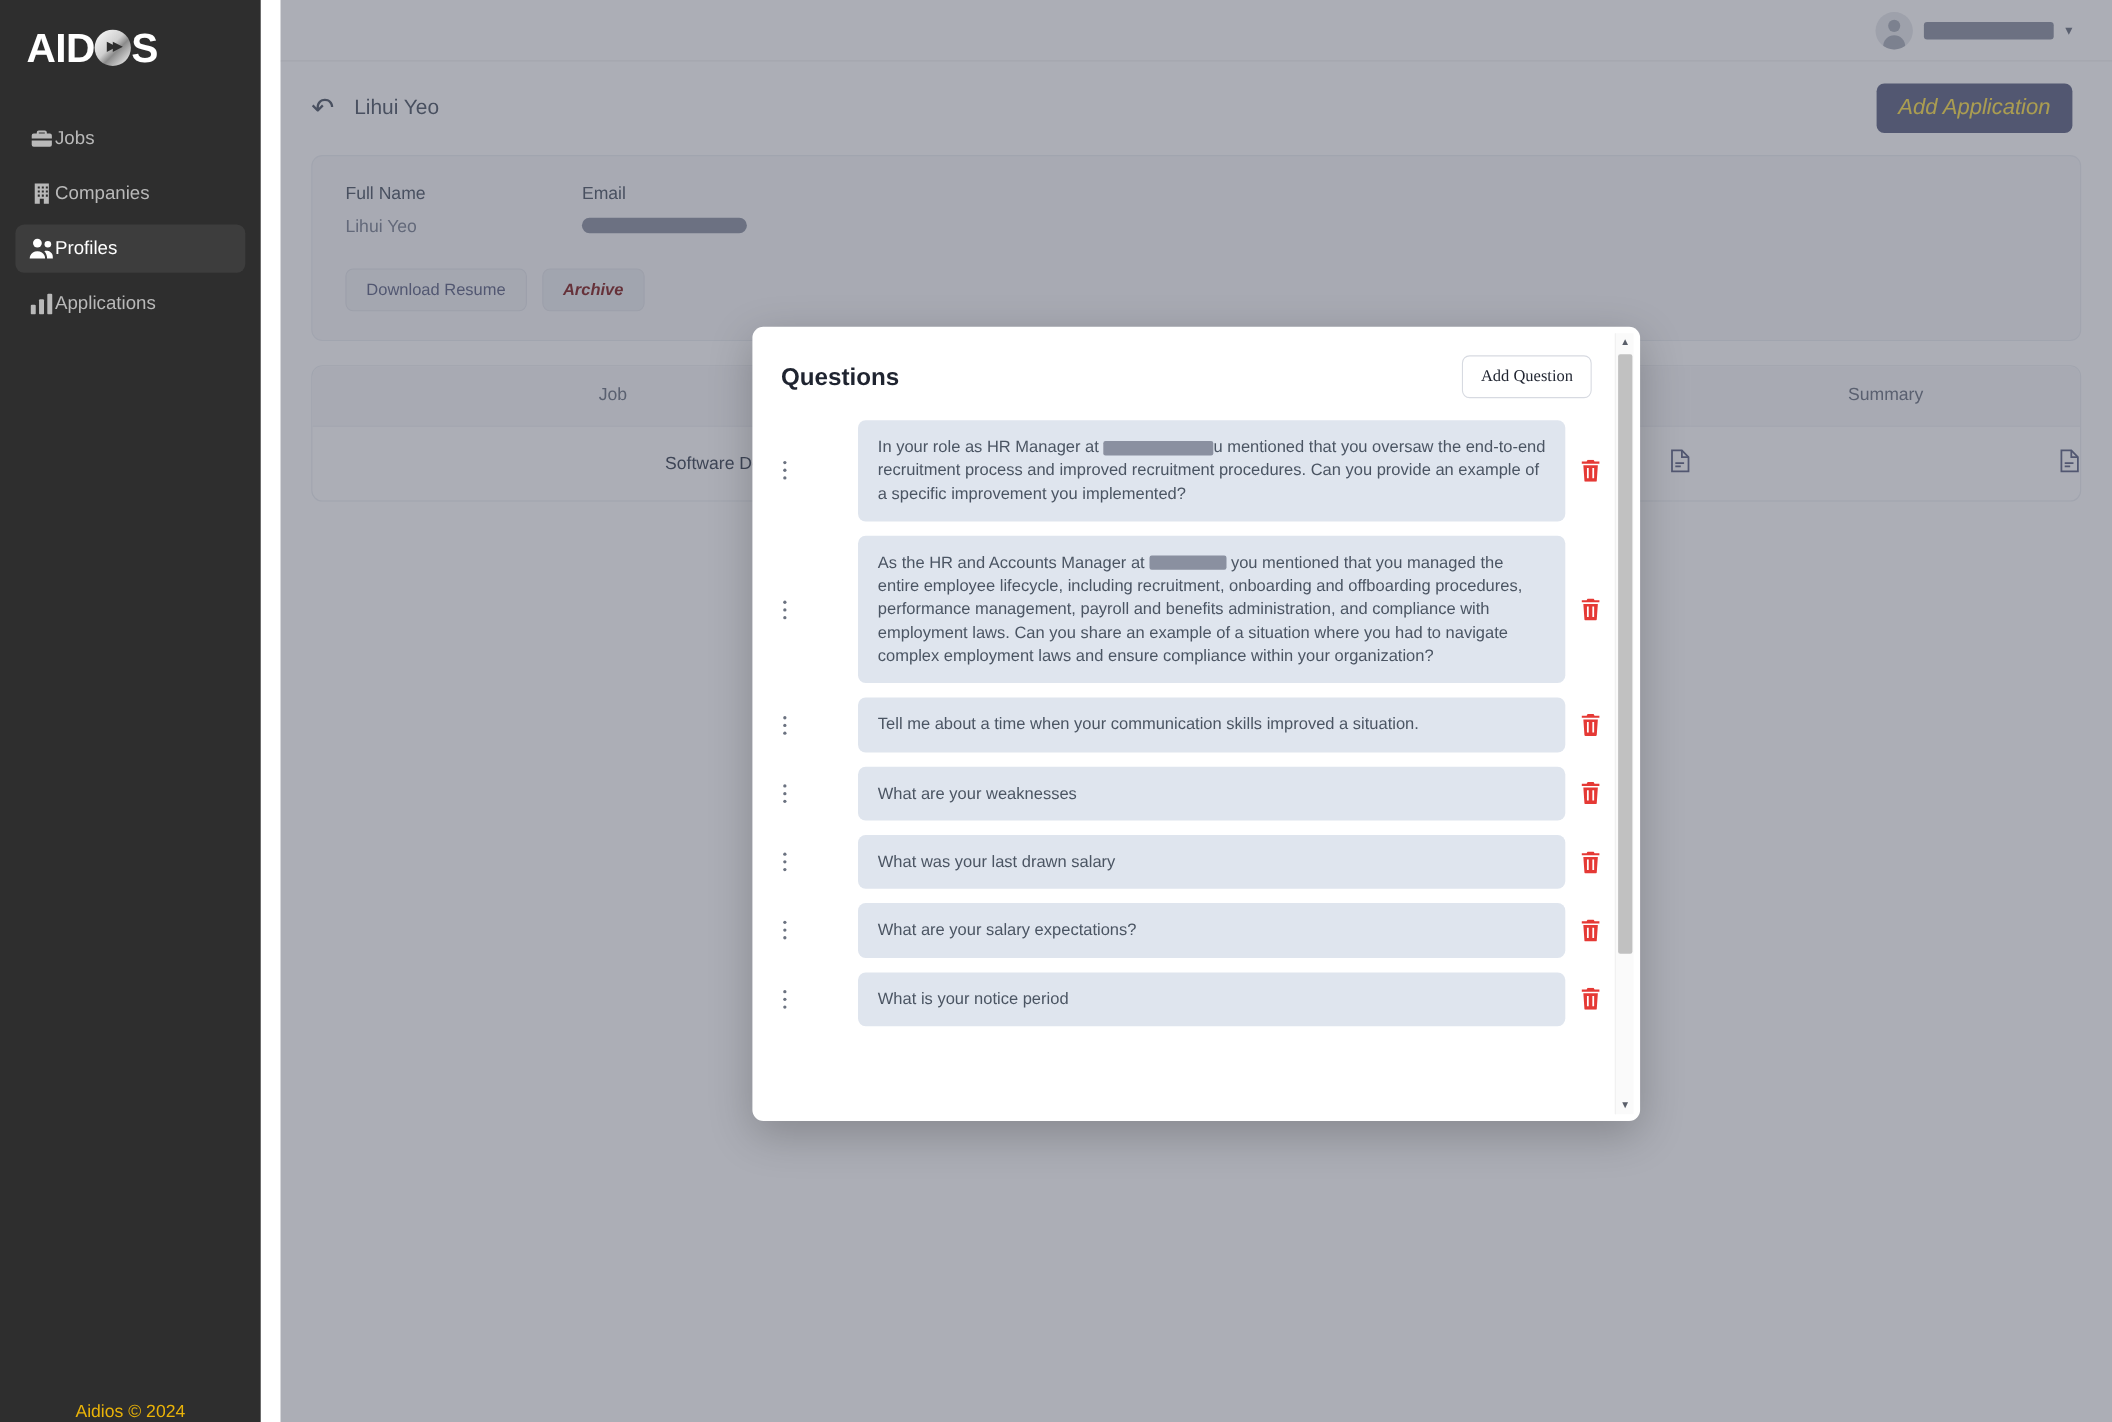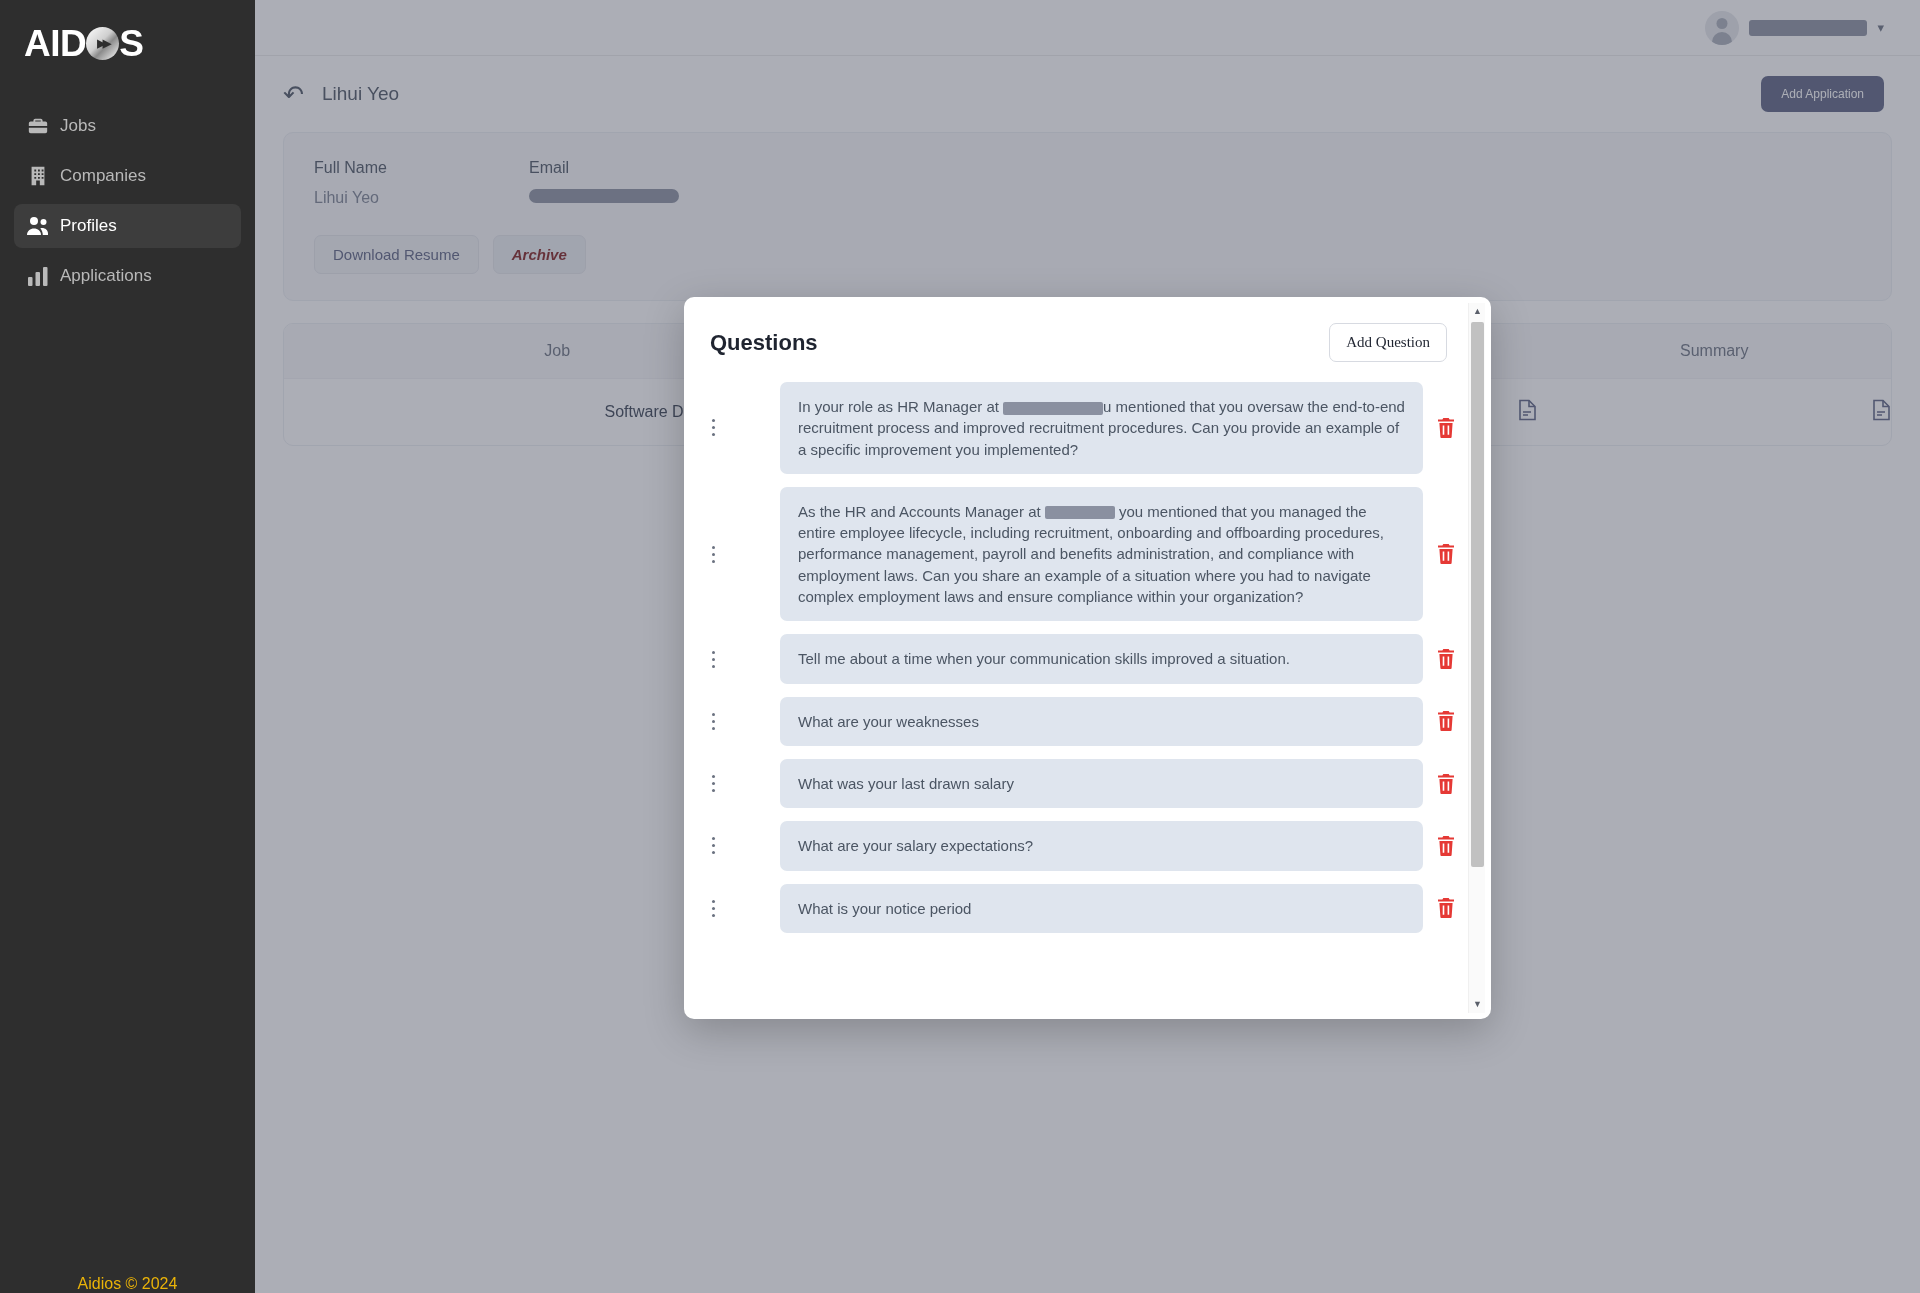--- a/index.html
+++ b/index.html
@@ -7,21 +7,21 @@
     width: 1920px; height: 1293px;
     font-family: "Liberation Sans", sans-serif;
     overflow: hidden;
     background: #ffffff;
   }
   #app { position: relative; width: 1920px; height: 1293px; }
 
   
   .sidebar {
     position: absolute; left: 0; top: 0;
-    width: 255px; height: 1293px;
+    width: 237px; height: 1293px;
     background: #2e2e2e;
     z-index: 5;
     display: flex; flex-direction: column;
   }
   .logo-wrap {
     height: 86px;
     display: flex; align-items: center;
     padding-left: 24px;
   }
   .logo-text {
@@ -36,21 +36,21 @@
     position: relative; margin: 0 0px;
     vertical-align: middle;
   }
   .logo-o::after {
     content:"\25B6\25B6";
     position:absolute; left:50%; top:50%; transform:translate(-50%,-50%);
     font-size:11px; color:#2e2e2e; letter-spacing:-3px;
   }
   .nav { margin-top: 18px; padding: 0 14px; }
   .nav-item {
-    display: flex; align-items: center; gap: 10px;
+    display: flex; align-items: center; gap: 0;
     height: 44px; padding: 0 12px; margin-bottom: 6px;
     border-radius: 8px; cursor: pointer;
     color: #b9b9b9; font-size: 17px;
   }
   .nav-item.active { background: #3d3d3d; color: #ffffff; font-weight: normal; }
   .nav-icon { width: 24px; height: 24px; display:flex; align-items:center; justify-content:center; flex:0 0 24px; }
   .nav-icon svg { display:block; }
   .footer-copy {
     margin-top: auto; 
     text-align: center; color: #eab308; font-size: 16px;
@@ -81,23 +81,24 @@
   .page-body { position: relative; padding: 0; height: 1237px; background:#ffffff; }
 
   .page-head {
     display:flex; align-items:center; justify-content:space-between;
     padding: 20px 36px 6px 28px;
   }
   .back-title { display:flex; align-items:center; gap:18px; }
   .back-arrow { color:#4b5563; font-size:25px; line-height:1; cursor:pointer; }
   .page-title { font-size: 19px; color:#4b5563; }
   .btn-primary {
-    background:#5b6282; color:#ffffff; border:none; border-radius:7px;
-    padding: 11px 20px; font-size: 12px; cursor:pointer;
+    background:#5b6282; color:#fde047; border:none; border-radius:7px;
+    padding: 11px 20px; font-size: 20px; cursor:pointer;
     font-family:"Liberation Sans", sans-serif;
+    font-style:italic;
   }
 
   .card {
     margin: 14px 28px 0 28px; background:#f7f8fa; border:1px solid #eceef2;
     border-radius: 10px; padding: 26px 30px 26px 30px;
   }
   .field-row { display:flex; gap: 0; }
   .field { min-width: 180px; }
   .field-label { font-size: 16px; color:#4b5563; margin-bottom: 12px; }
   .field-value { font-size: 16px; color:#7b8292; }

